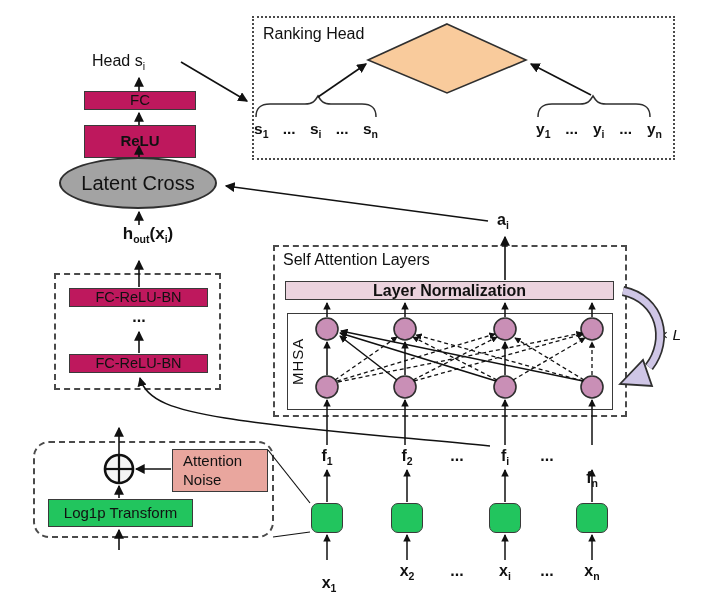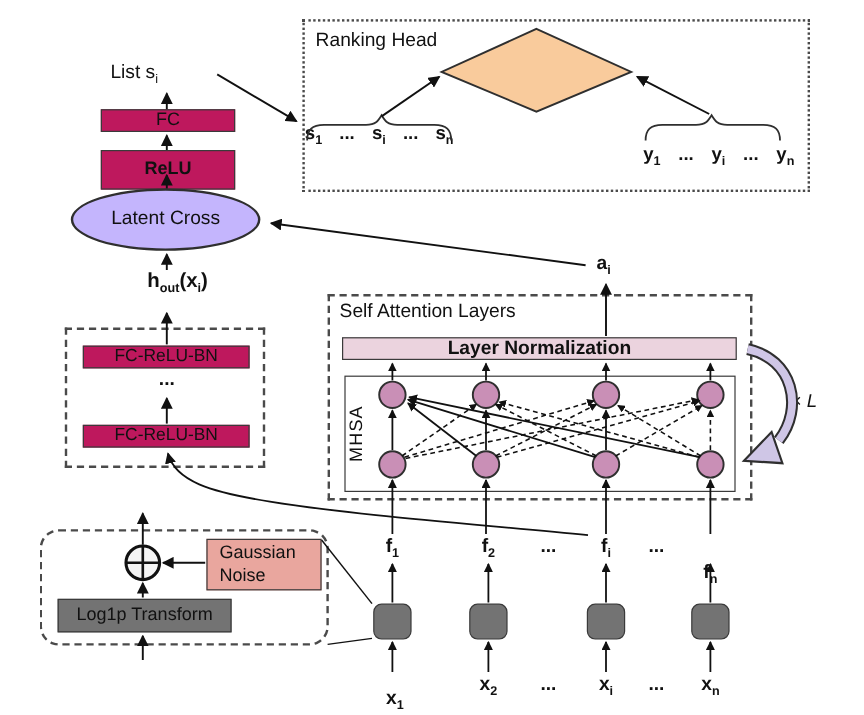--- a/index.html
+++ b/index.html
@@ -3,25 +3,25 @@
 <meta charset="utf-8">
 <style>
   html,body{margin:0;padding:0;background:#fff;}
   #stage{position:relative;width:720px;height:596px;background:#ffffff;
          font-family:"Liberation Sans",sans-serif;color:#111;overflow:hidden;}
   .abs{position:absolute;box-sizing:border-box;}
   .box{position:absolute;box-sizing:border-box;border:1.6px solid #3a3a3a;
        display:flex;align-items:center;justify-content:center;background:#fff;
        font-size:15px;line-height:1.1;}
   .green{background:#be185d;align-items:center;}
-  .blue{background:#737373;}
+  .blue{background:#22c55e;}
   .salmon{background:#E9A69E;}
   .pinkbar{background:#EBD3DE;font-size:16px;}
   .ellipse{position:absolute;box-sizing:border-box;border:2px solid #2f2f2f;border-radius:50%;
-       background:#c4b5fd;display:flex;align-items:center;justify-content:center;font-size:16px;}
+       background:#a3a3a3;display:flex;align-items:center;justify-content:center;font-size:20px;}
   .dashedbox{position:absolute;box-sizing:border-box;border:2px dashed #4a4a4a;background:transparent;}
   .dottedbox{position:absolute;box-sizing:border-box;border:2px dotted #4a4a4a;background:transparent;}
   .solidbox{position:absolute;box-sizing:border-box;border:1.6px solid #3a3a3a;background:transparent;}
   .title{position:absolute;font-size:16px;white-space:nowrap;text-align:right;}
   .math{position:absolute;font-weight:bold;font-size:16px;white-space:nowrap;transform:translateX(-50%);}
   .math sub, .seq sub, sub{font-size:10.5px;line-height:1;}
   .seq{position:absolute;display:flex;justify-content:space-between;align-items:baseline;
        font-weight:bold;font-size:15.5px;}
   .seq .m{white-space:nowrap;}
   .diamond-text{position:absolute;display:flex;flex-direction:column;align-items:center;
@@ -30,21 +30,21 @@
        writing-mode:vertical-rl;transform:rotate(180deg);font-size:15px;letter-spacing:1px;}
   .small-note{position:absolute;font-size:15px;white-space:nowrap;}
   svg.overlay{position:absolute;left:0;top:0;pointer-events:none;}
 </style>
 </head>
 <body>
 
 <div id="stage">
 
   <span class="abs" style="left:92px;top:52px;font-size:16px;white-space:nowrap;">
-    <span>List s</span><sub>i</sub>
+    <span>Head s</span><sub>i</sub>
   </span>
 
   <div class="box green" style="left:84px;top:91px;width:112px;height:19px;">
     <span>FC</span>
   </div>
 
   <div class="box green" style="left:84px;top:125px;width:112px;height:33px;font-weight:bold;">
     <span>ReLU</span>
   </div>
 
@@ -66,21 +66,21 @@
   </div>
 
   <div class="dottedbox" style="left:252px;top:16px;width:423px;height:144px;"></div>
   <span class="title" style="left:263px;top:25px;">Ranking Head</span>
 
   <div class="diamond-text" style="left:387px;top:32px;width:120px;height:54px;">
     <div>Softmax</div>
     <div>Loss</div>
   </div>
 
-  <div class="seq" style="left:254px;top:103px;width:124px;">
+  <div class="seq" style="left:254px;top:120px;width:124px;">
     <span class="m"><span>s</span><sub>1</sub></span>
     <span class="m"><span>...</span><sub></sub></span>
     <span class="m"><span>s</span><sub>i</sub></span>
     <span class="m"><span>...</span><sub></sub></span>
     <span class="m"><span>s</span><sub>n</sub></span>
   </div>
 
   <div class="seq" style="left:536px;top:120px;width:126px;gap:13px;">
     <span class="m"><span>y</span><sub>1</sub></span>
     <span class="m"><span>...</span><sub></sub></span>
@@ -106,21 +106,21 @@
   </div>
 
   <span class="small-note" style="left:659px;top:326px;font-size:15.5px;">
     <span>×</span>&nbsp;<i>L</i>
   </span>
 
   <div class="dashedbox" style="left:33px;top:441px;width:241px;height:97px;border-radius:16px;"></div>
 
   <div class="box salmon" style="left:172px;top:449px;width:96px;height:43px;justify-content:flex-start;padding-left:10px;">
     <span style="line-height:1.25;">
-      <div>Gaussian</div>
+      <div>Attention</div>
       <div>Noise</div>
     </span>
   </div>
 
   <div class="box blue" style="left:48px;top:499px;width:145px;height:28px;">
     <span>Log1p Transform</span>
   </div>
 
 
   <span class="math" style="left:327px;top:447px;"><span>f</span><sub>1</sub></span>

